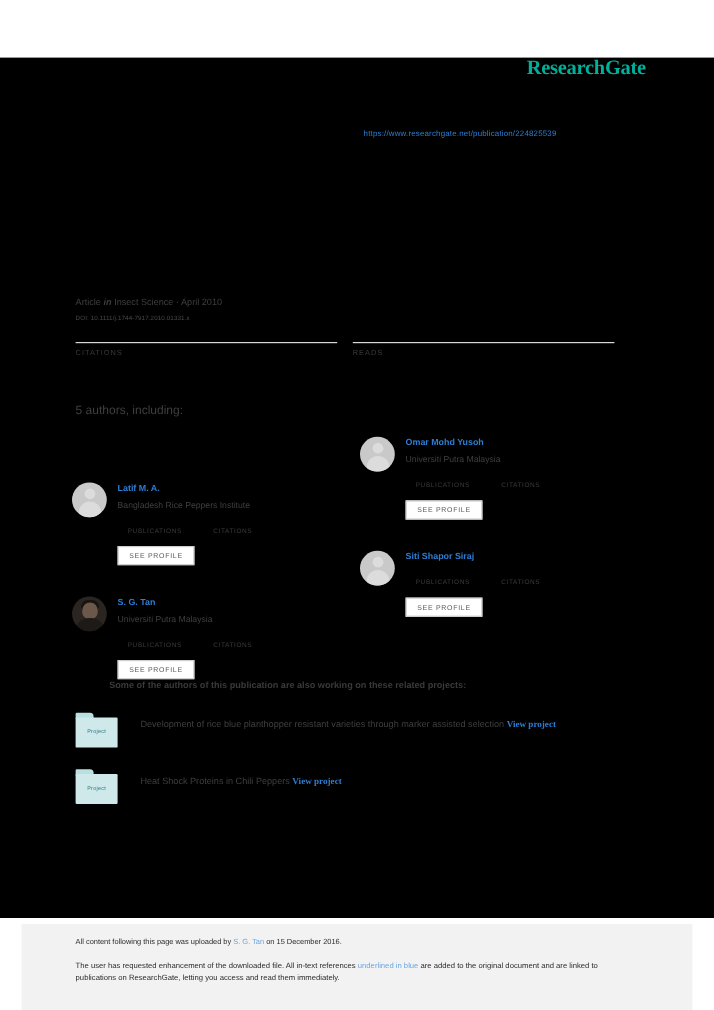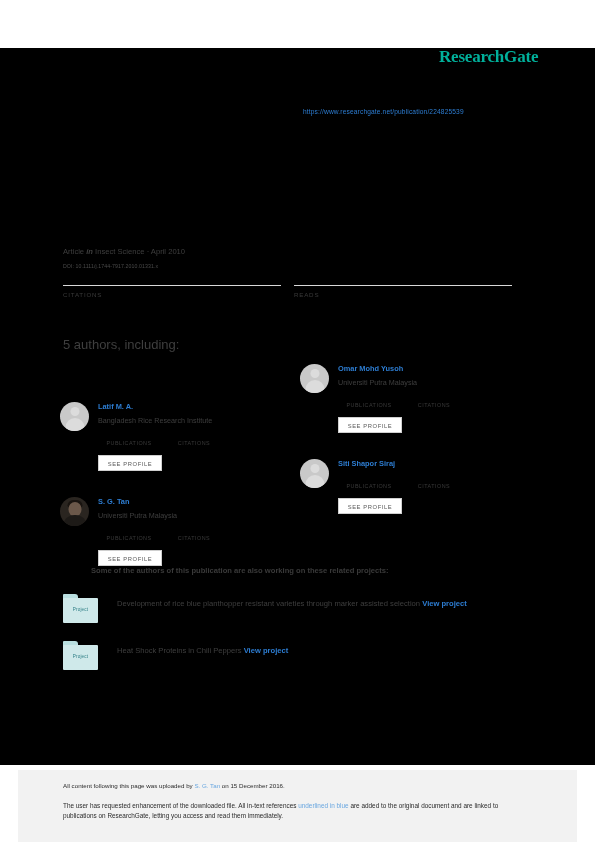--- a/index.html
+++ b/index.html
@@ -120,21 +120,21 @@
     display: block;
     font-size: 6.2px;
     letter-spacing: 0.8px;
     color: #3a3a3a;
   }
 
   
   .authors-head {
     position: absolute;
     left: 63px; top: 337px;
-    font-size: 13px;
+    font-size: 10px;
     color: #3f3f3f;
   }
 
   .author {
     position: absolute;
     width: 235px;
     height: 96px;
   }
   .author.c1 { left: 60px; margin-top: 38px; }
   .author.c2 { left: 300px; }
@@ -297,20 +297,21 @@
     position: absolute;
     left: 54px; top: 3px;
     width: 414px;
     font-size: 7.6px;
     line-height: 14px;
     color: #3f3f3f;
   }
   .project .ptext .view {
     color: #2d7dd2;
     font-weight: bold;
+    font-family: Liberation Serif, serif;
   }
 
   
   .foot-line1 {
     position: absolute;
     left: 63px; top: 782px;
     font-size: 6.2px;
     color: #2b2b2b;
     white-space: nowrap;
   }
@@ -361,21 +362,21 @@
 </div>
 
 <div class="authors-head">5 authors, including:</div>
 
 <div class="author c1 r1">
   <div class="avatar">
     <div class="head"></div>
       <div class="body"></div>
   </div>
   <div class="name">Latif M. A.</div>
-  <div class="inst">Bangladesh Rice Research Institute</div>
+  <div class="inst">Bangladesh Rice Peppers Institute</div>
   <div class="stats">
     <div class="stat s1">
       <span class="sn"></span>
       <span class="sl">PUBLICATIONS</span>
     </div>
     <div class="stat s2">
       <span class="sn"></span>
       <span class="sl">CITATIONS</span>
     </div>
   </div>

